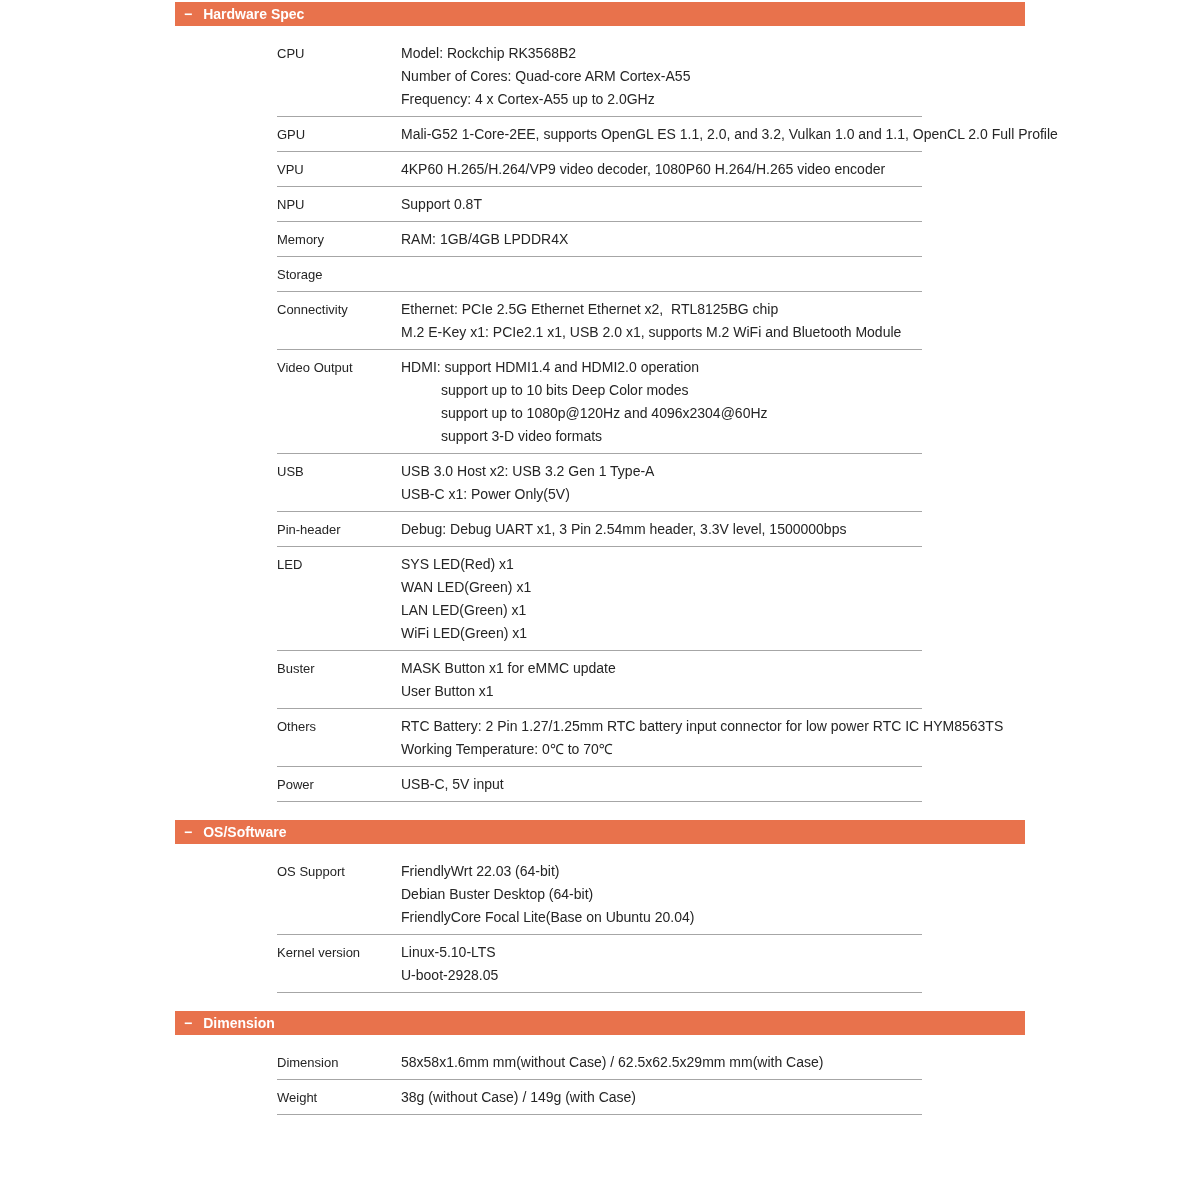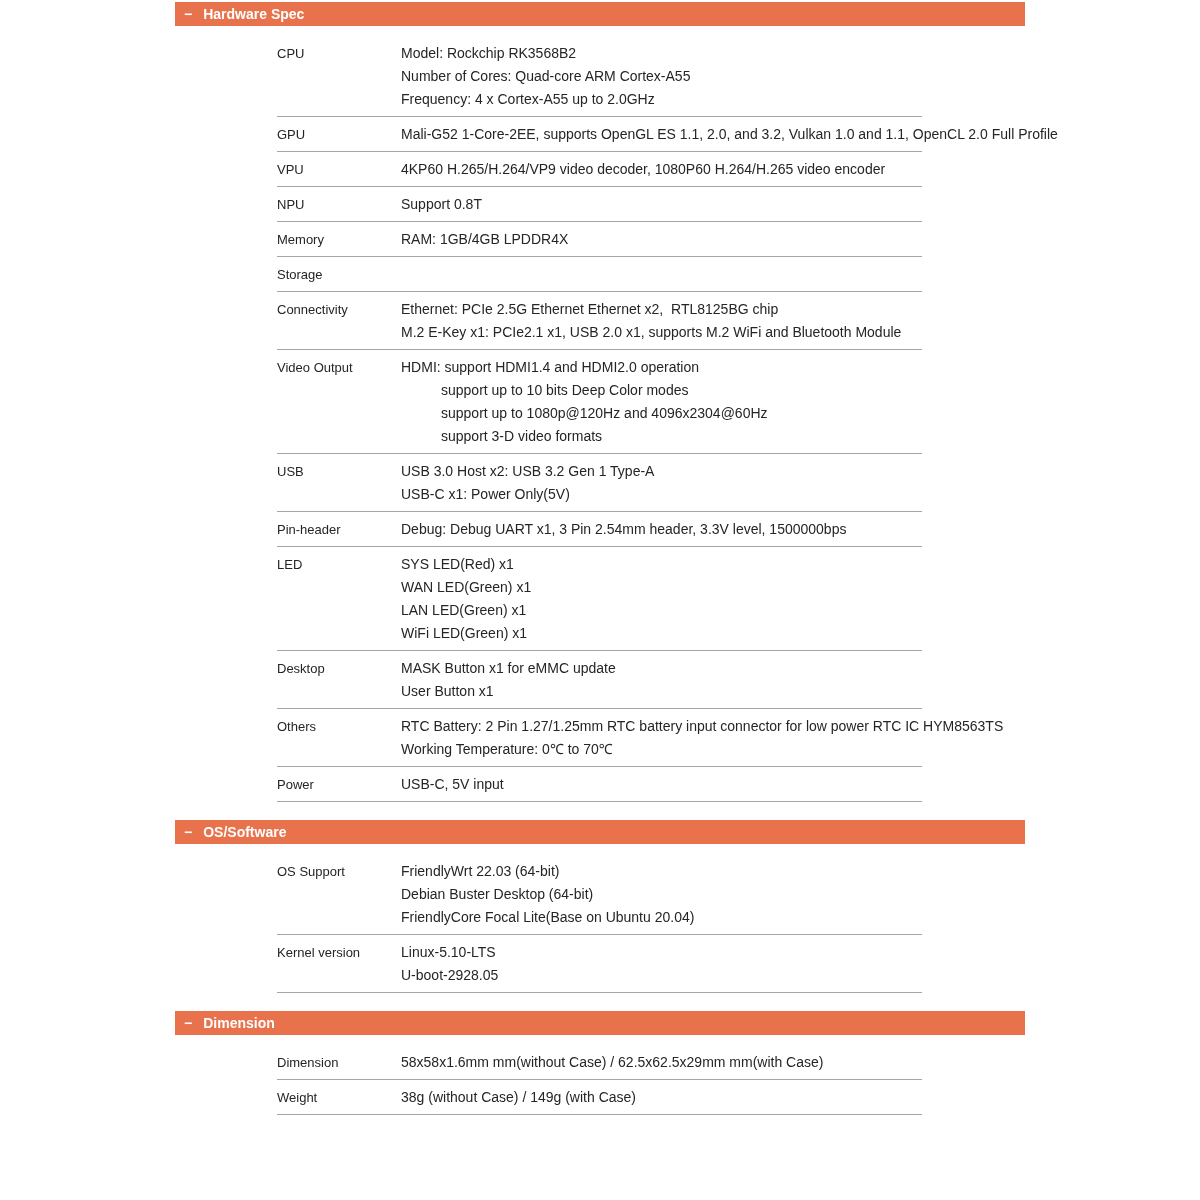--- a/index.html
+++ b/index.html
@@ -154,21 +154,21 @@
         <div class="spec-row">
           <div class="spec-label">LED</div>
           <div class="spec-value">
             <div class="spec-line">SYS LED(Red) x1</div>
             <div class="spec-line">WAN LED(Green) x1</div>
             <div class="spec-line">LAN LED(Green) x1</div>
             <div class="spec-line">WiFi LED(Green) x1</div>
           </div>
         </div>
         <div class="spec-row">
-          <div class="spec-label">Desktop</div>
+          <div class="spec-label">Buster</div>
           <div class="spec-value">
             <div class="spec-line">MASK Button x1 for eMMC update</div>
             <div class="spec-line">User Button x1</div>
           </div>
         </div>
         <div class="spec-row">
           <div class="spec-label">Others</div>
           <div class="spec-value">
             <div class="spec-line">RTC Battery: 2 Pin 1.27/1.25mm RTC battery input connector for low power RTC IC HYM8563TS</div>
             <div class="spec-line">Working Temperature: 0℃ to 70℃</div>

